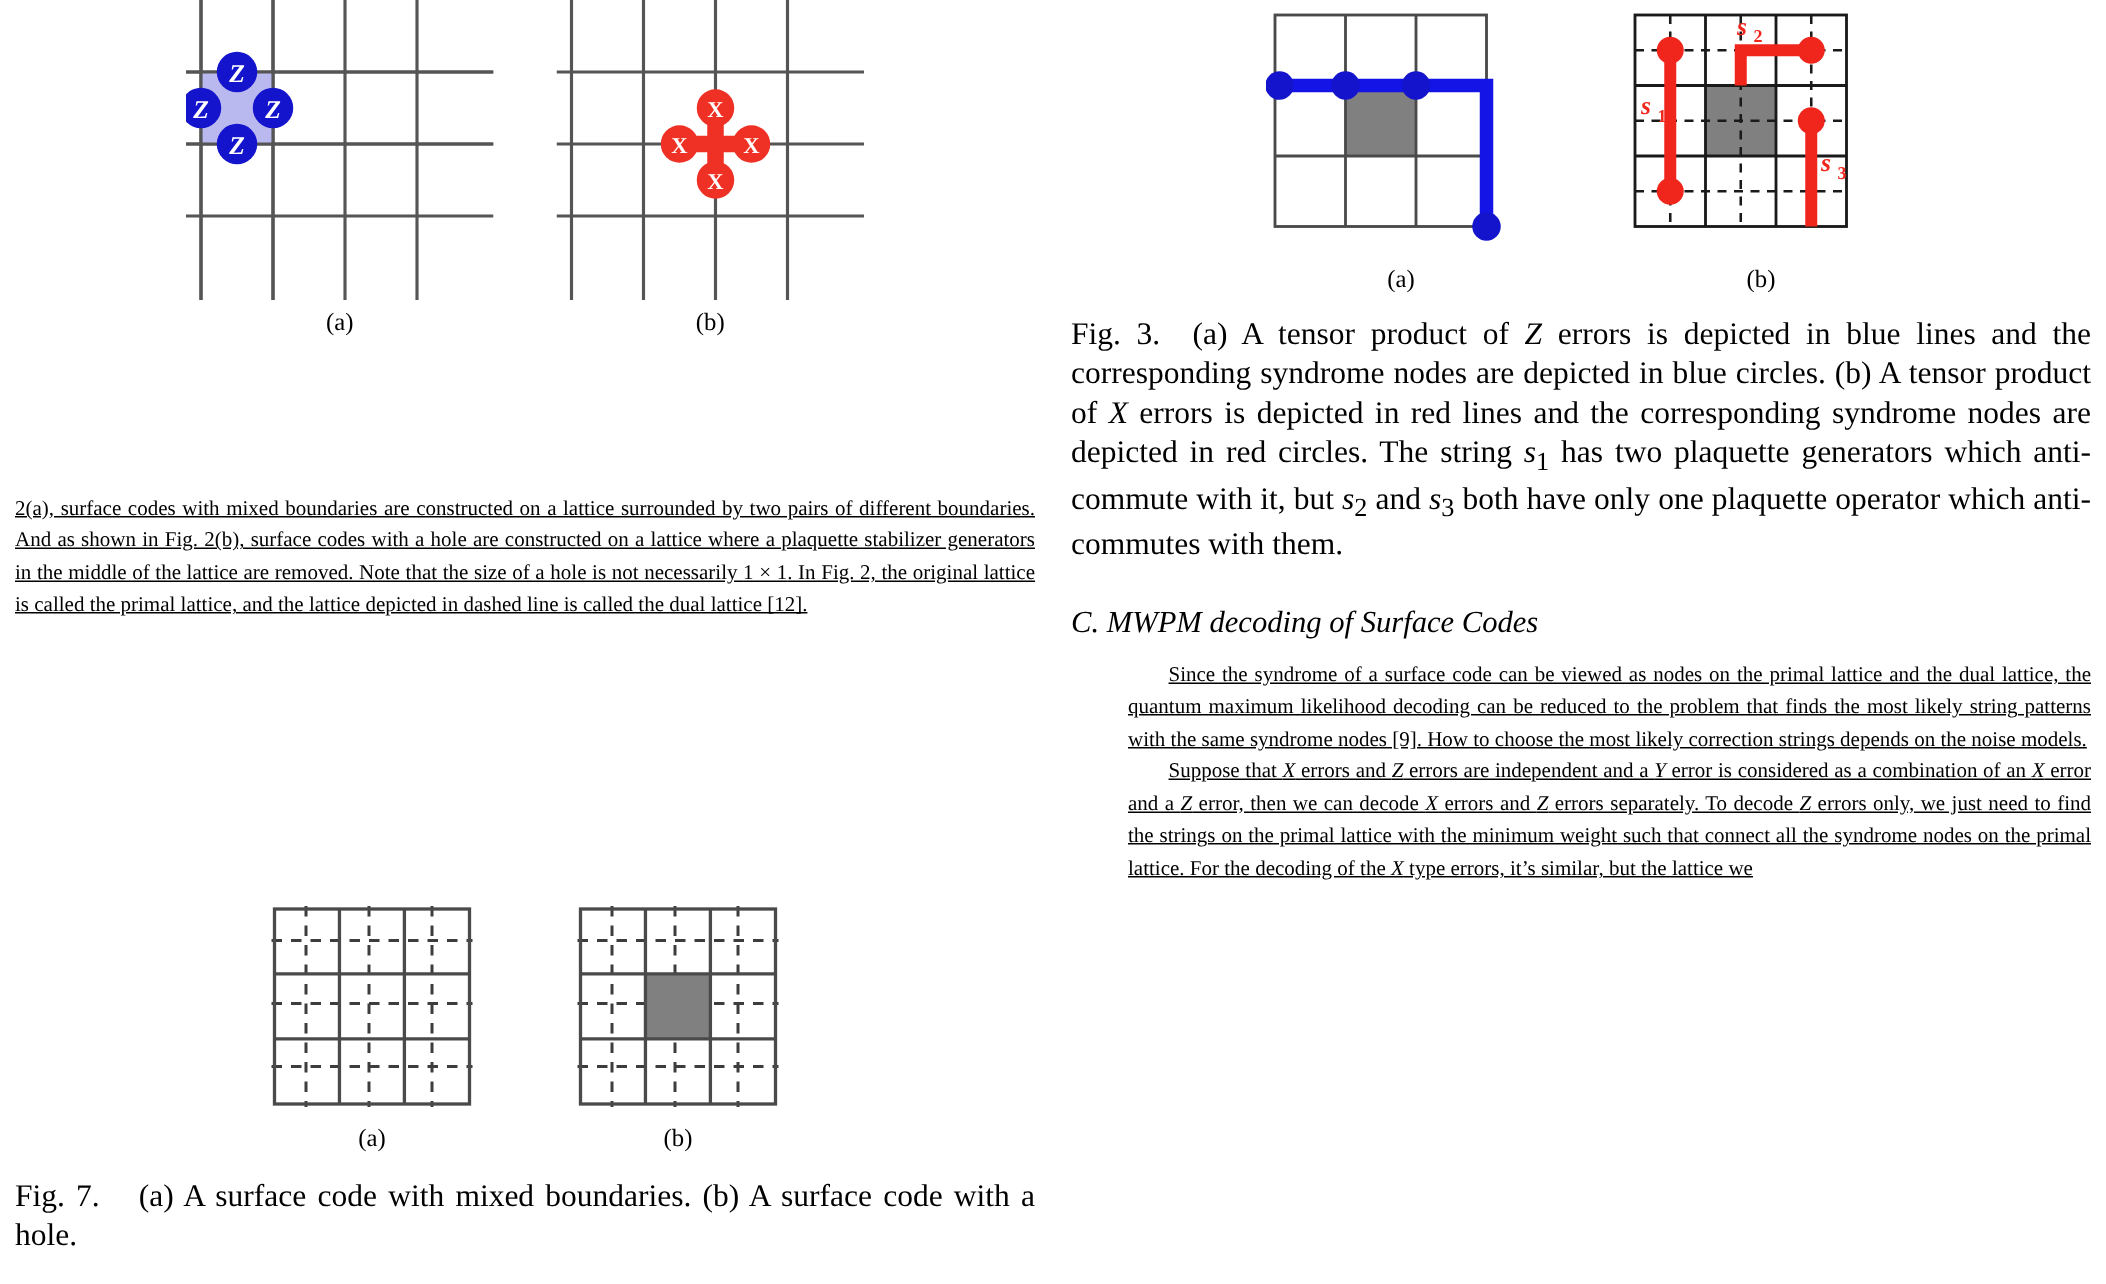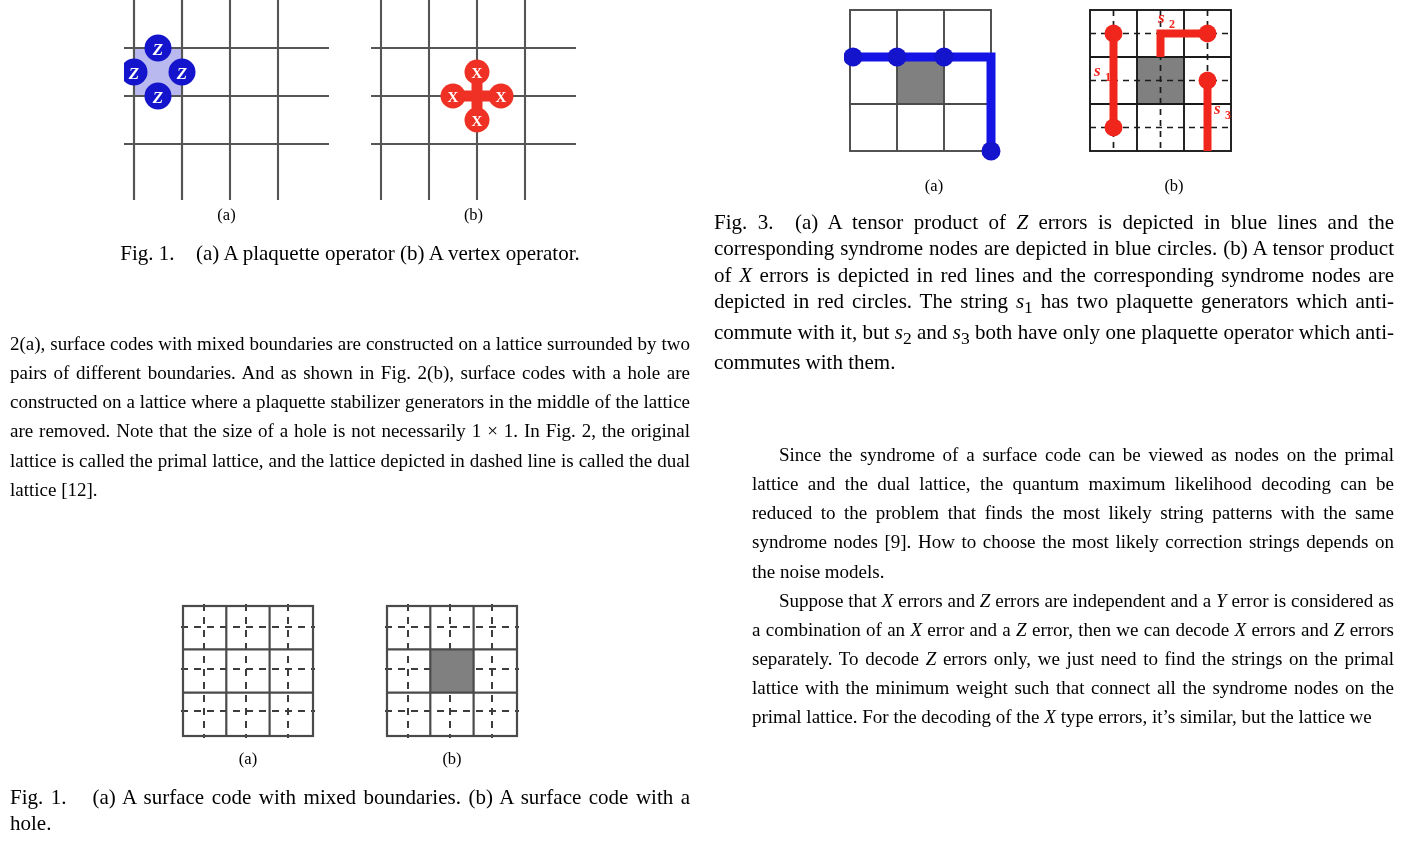--- a/index.html
+++ b/index.html
@@ -60,24 +60,25 @@
     text-align: justify;
     text-justify: inter-word;
     hyphens: none;
   }
   .caption.centered { text-align: center; }
 
   
   .body-text {
     position: absolute;
     width: 680px;
-    font-size: 19px;
+    font-size: 14px;
     line-height: 1.535;
     text-align: justify;
     text-justify: inter-word;
+    text-decoration: underline;
   }
   .body-text p {
     margin: 0;
   }
   .body-text p.indent {
     text-indent: 27px;
     margin-left: 38px;
   }
   .sec-head {
     position: absolute;
@@ -179,25 +180,20 @@
                 <circle cx="106" cy="120" r="12.5" fill="#ee3124"></circle>
                 <text x="106" y="126" text-anchor="middle" font-size="15" font-weight="bold" fill="#ffffff">X</text>
               </g>
             </g>
           </svg>
           <div class="panel-label" style="margin-top:7px;">(b)</div>
         </div>
 
       </div>
 
-      <div class="caption centered" style="margin-top:16px;">
-        <span>Fig. 1.</span>
-        <span style="display:inline-block;width:11px;"></span>
-        <span>(a) A plaquette operator (b) A vertex operator.</span>
-      </div>
     </div>
 
     <div class="body-text" style="top:329px; left:0px;">
       <p>
         <span>2(a), surface codes with mixed boundaries are constructed on a lattice surrounded by two pairs of different boundaries. And as shown in Fig. 2(b), surface codes with a hole are constructed on a lattice where a plaquette stabilizer generators in the middle of the lattice are removed. Note that the size of a hole is not necessarily </span><span class="mn">1 × 1</span><span>. In Fig. 2, the original lattice is called the primal lattice, and the lattice depicted in dashed line is called the dual lattice [12].</span>
       </p>
     </div>
 
     <div class="figure-block" style="top:600px; left:0px;">
       <div class="fig-row" style="gap:62px;">
@@ -241,21 +237,21 @@
               <line x1="6" y1="49.3" x2="136" y2="49.3"></line>
               <line x1="6" y1="92.6" x2="136" y2="92.6"></line>
             </g>
           </svg>
           <div class="panel-label" style="margin-top:9px;">(b)</div>
         </div>
 
       </div>
 
       <div class="caption" style="margin-top:16px;">
-        <span>Fig. 1.</span>
+        <span>Fig. 7.</span>
         <span style="display:inline-block;width:11px;"></span>
         <span>(a) A surface code with mixed boundaries. (b) A surface code with a hole.</span>
       </div>
     </div>
 
   </div>
 
   <div class="col col-right">
 
     <div class="figure-block" style="top:4px; left:0px;">
@@ -334,20 +330,23 @@
         </div>
 
       </div>
 
       <div class="caption" style="margin-top:14px;">
         <span>Fig. 3.</span>
         <span style="display:inline-block;width:11px;"></span><span>(a) A tensor product of </span><span class="mi">Z</span><span> errors is depicted in blue lines and the corresponding syndrome nodes are depicted in blue circles. (b) A tensor product of </span><span class="mi">X</span><span> errors is depicted in red lines and the corresponding syndrome nodes are depicted in red circles. The string </span><span class="mi">s</span><sub>1</sub><span> has two plaquette generators which anti-commute with it, but </span><span class="mi">s</span><sub>2</sub><span> and </span><span class="mi">s</span><sub>3</sub><span> both have only one plaquette operator which anti-commutes with them.</span>
       </div>
     </div>
 
+    <div class="sec-head" style="top:400px; left:0px;">
+      <span>C. MWPM decoding of Surface Codes</span>
+    </div>
 
     <div class="body-text" style="top:440px; left:0px;">
       <p class="indent">
         <span>Since the syndrome of a surface code can be viewed as nodes on the primal lattice and the dual lattice, the quantum maximum likelihood decoding can be reduced to the problem that finds the most likely string patterns with the same syndrome nodes [9]. How to choose the most likely correction strings depends on the noise models.</span>
       </p>
       <p class="indent"><span>Suppose that </span><span class="mi">X</span><span> errors and </span><span class="mi">Z</span><span> errors are independent and a </span><span class="mi">Y</span><span> error is considered as a combination of an </span><span class="mi">X</span><span> error and a </span><span class="mi">Z</span><span> error, then we can decode </span><span class="mi">X</span><span> errors and </span><span class="mi">Z</span><span> errors separately. To decode </span><span class="mi">Z</span><span> errors only, we just need to find the strings on the primal lattice with the minimum weight such that connect all the syndrome nodes on the primal lattice. For the decoding of the </span><span class="mi">X</span><span> type errors, it’s similar, but the lattice we</span>
       </p>
     </div>
 
   </div>

